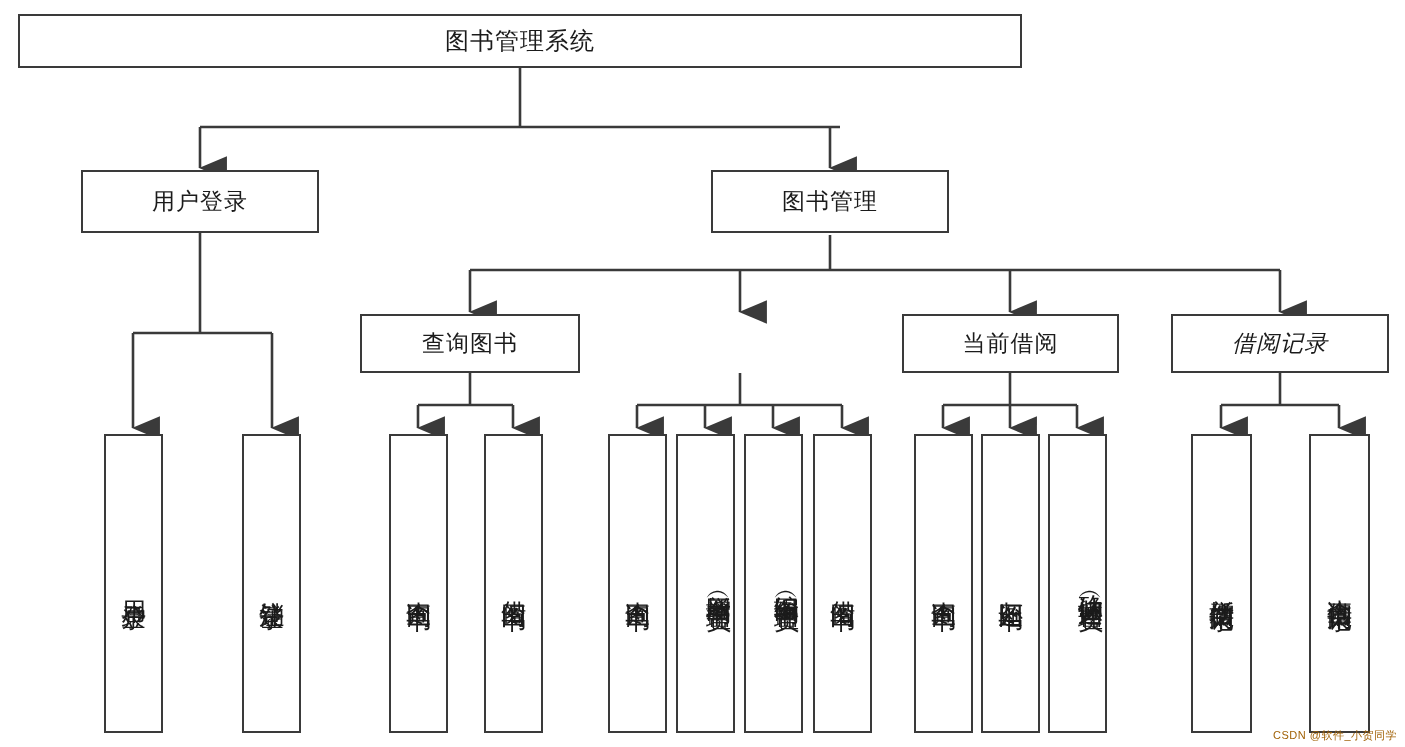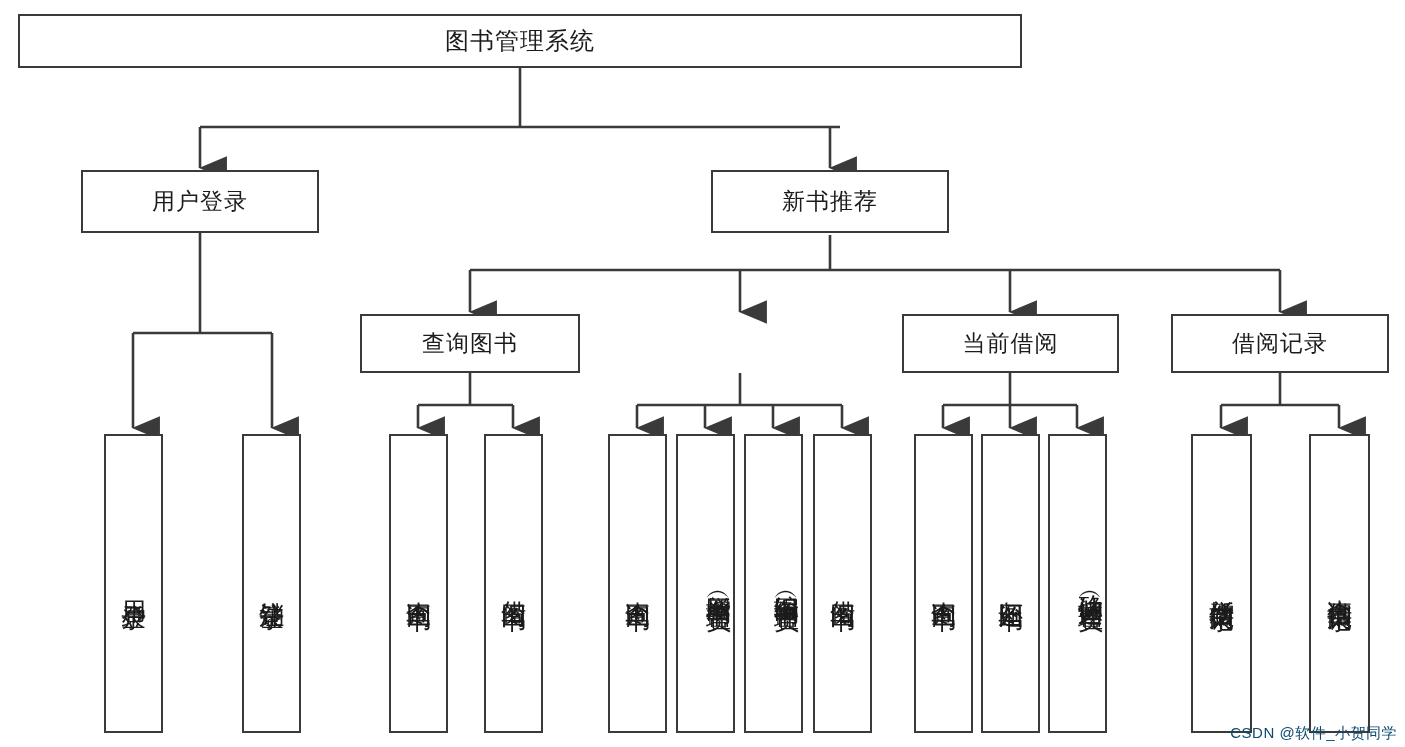--- a/index.html
+++ b/index.html
@@ -65,22 +65,22 @@
   .node.v.tall .vtxt {
     margin-top: 0;
   }
   .node.v.mid {
     align-items: center;
   }
   #watermark {
     position: absolute;
     right: 8px;
     bottom: 4px;
-    font-size: 15px;
-    color: #0c4a6e;
+    font-size: 11px;
+    color: #a16207;
     letter-spacing: 0.5px;
     z-index: 3;
     white-space: nowrap;
   }
 </style>
 </head>
 <body>
 
 <div id="canvas">
 
@@ -136,30 +136,30 @@
   </svg>
 
   <div class="node h root" style="left:18px; top:14px; width:1004px; height:54px;">
     <span>图书管理系统</span>
   </div>
 
   <div class="node h" style="left:81px; top:170px; width:238px; height:63px;">
     <span>用户登录</span>
   </div>
   <div class="node h" style="left:711px; top:170px; width:238px; height:63px;">
-    <span>新书推荐</span>
+    <span>图书管理</span>
   </div>
 
   <div class="node h" style="left:360px; top:314px; width:220px; height:59px;">
     <span>查询图书</span>
   </div>
   <div class="node h" style="left:902px; top:314px; width:217px; height:59px;">
     <span>当前借阅</span>
   </div>
-  <div class="node h" style="left:1171px; top:314px; width:218px; height:59px;">
+  <div class="node h" style="left:1171px; top:314px; width:218px; height:59px;font-style:italic;">
     <span>借阅记录</span>
   </div>
 
   <div class="node v mid" style="left:104px; top:434px; width:59px; height:299px;">
     <span class="vtxt">用户登录</span>
   </div>
   <div class="node v mid" style="left:242px; top:434px; width:59px; height:299px;">
     <span class="vtxt">注销登录</span>
   </div>
 

